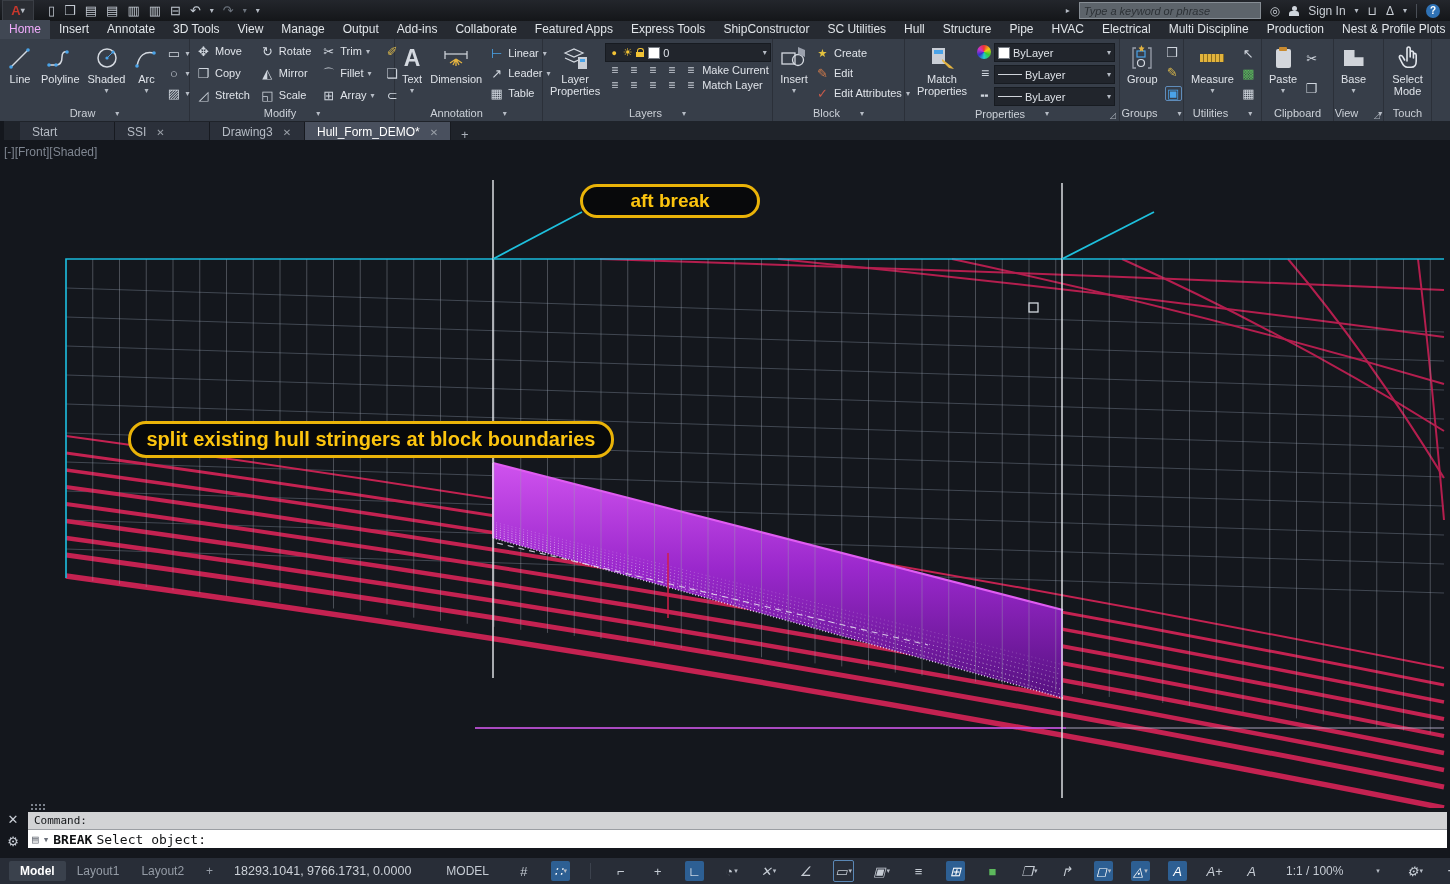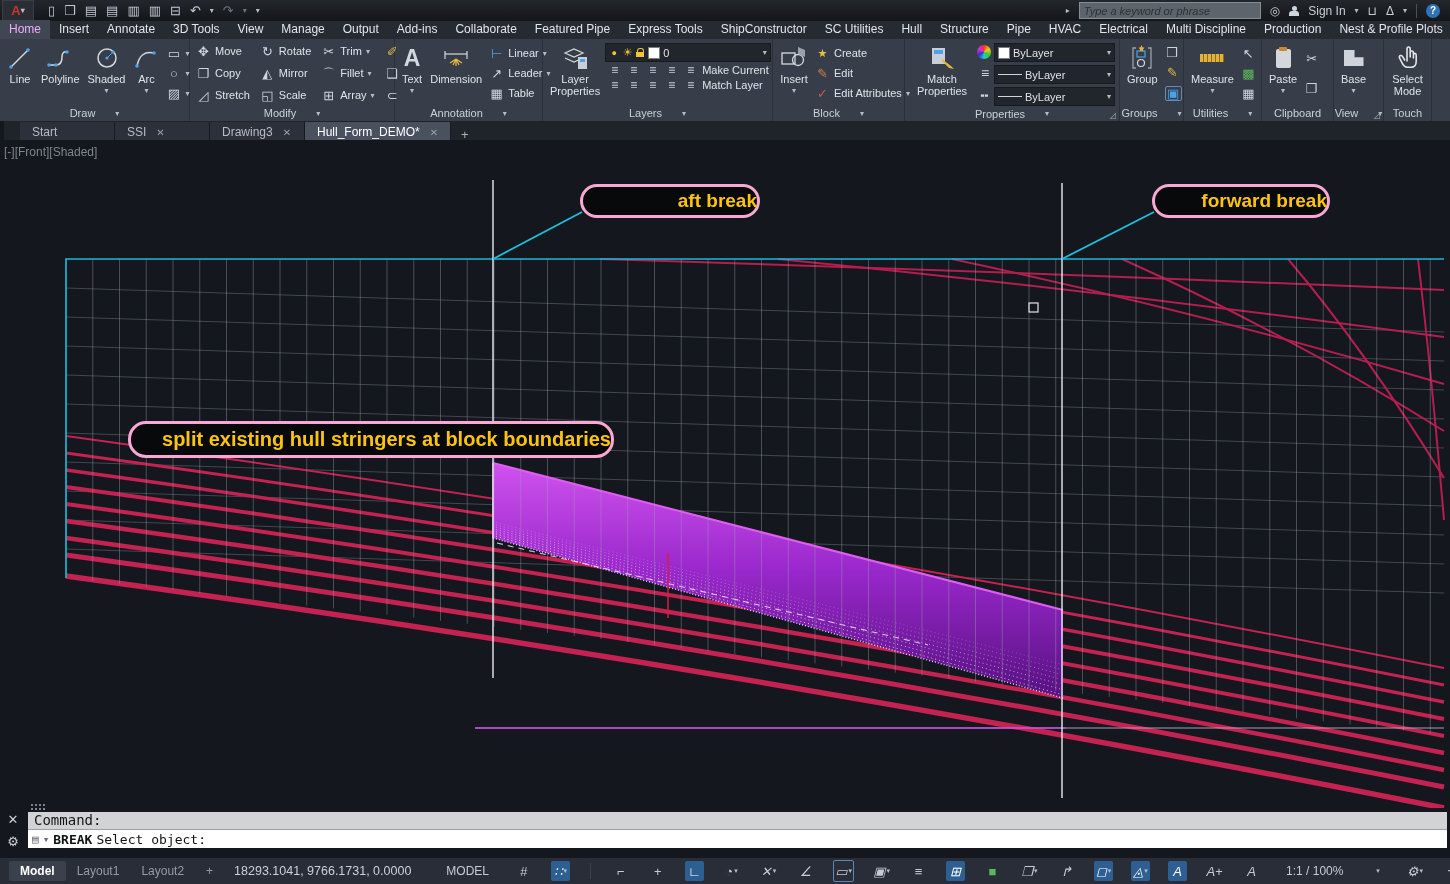--- a/index.html
+++ b/index.html
@@ -70,32 +70,32 @@
     display:flex;align-items:flex-end;color:#b6bcc5;font-size:12px;}
   .ftab{height:20px;display:flex;align-items:center;gap:10px;padding:0 12px;background:#2b303a;
     border-right:1px solid #171a20;cursor:default;min-width:70px;}
   .ftab.active{background:#49505e;color:#fff;}
   .ftab .x{font-size:10px;color:#9aa0a8;}
   .newtab{padding:0 10px;color:#aab0b9;font-size:13px;}
   
   #canvas{position:absolute;left:0;top:140px;width:1450px;height:668px;background:#14171d;cursor:crosshair;}
   #canvas svg{position:absolute;left:0;top:0;}
   #vplabel{position:absolute;left:4px;top:5px;color:#7f8691;font-size:12px;z-index:3;}
-  .callout{position:absolute;z-index:4;background:#08090b;border:3px solid #f9a8d4;border-radius:18px;
-    color:#fcc40e;font-weight:bold;display:flex;align-items:center;justify-content:flex-end;
+  .callout{position:absolute;z-index:4;background:#08090b;border:3px solid #eab308;border-radius:18px;
+    color:#fcc40e;font-weight:bold;display:flex;align-items:center;justify-content:center;
     font-size:19px;box-sizing:border-box;}
   
   #cmdzone{position:absolute;left:0;top:810px;width:1450px;height:48px;background:#14171d;}
   .cmd-grip{position:absolute;left:30px;top:-7px;width:16px;height:7px;
     background-image:radial-gradient(circle,#7c828c 1px,transparent 1.1px);background-size:4px 4px;}
   .cmd-side{position:absolute;left:0;top:2px;width:26px;display:flex;flex-direction:column;gap:7px;
     align-items:center;color:#c9ced6;font-size:13px;}
   .cmd-main{position:absolute;left:28px;right:3px;top:2px;}
   .cmd-history{background:#d2d3d5;color:#141619;font-family:"DejaVu Sans Mono",monospace;
-    font-size:14px;line-height:15px;padding:1px 0 1px 6px;}
+    font-size:11px;line-height:15px;padding:1px 0 1px 6px;}
   .cmd-active{background:#ffffff;border-top:1px solid #9b9ea3;height:18px;display:flex;align-items:center;
     font-family:"DejaVu Sans Mono",monospace;font-size:13px;color:#101214;padding-left:4px;gap:4px;}
   .cmd-active .cico{color:#6b707a;font-size:11px;}
   
   #statusbar{position:absolute;left:0;top:858px;width:1450px;height:26px;background:#282d37;
     display:flex;align-items:center;color:#c6ccd4;font-size:12px;}
   .sb-grip{width:10px;height:12px;margin:0 4px 0 5px;
     background-image:radial-gradient(circle,#6b717c 1px,transparent 1.1px);background-size:4px 4px;}
   .ltab{padding:3px 11px;color:#959ca6;cursor:default;}
   .ltab.active{background:#3a414c;color:#fff;font-weight:bold;border-radius:2px;}
@@ -152,21 +152,21 @@
   <div id="ribbontabs">
     <span class="rtab active">Home</span>
     <span class="rtab">Insert</span>
     <span class="rtab">Annotate</span>
     <span class="rtab">3D Tools</span>
     <span class="rtab">View</span>
     <span class="rtab">Manage</span>
     <span class="rtab">Output</span>
     <span class="rtab">Add-ins</span>
     <span class="rtab">Collaborate</span>
-    <span class="rtab">Featured Pipe</span>
+    <span class="rtab">Featured Apps</span>
     <span class="rtab">Express Tools</span>
     <span class="rtab">ShipConstructor</span>
     <span class="rtab">SC Utilities</span>
     <span class="rtab">Hull</span>
     <span class="rtab">Structure</span>
     <span class="rtab">Pipe</span>
     <span class="rtab">HVAC</span>
     <span class="rtab">Electrical</span>
     <span class="rtab">Multi Discipline</span>
     <span class="rtab">Production</span>
@@ -716,23 +716,20 @@
       <path d="M66 438 L66 119 L1444 119" fill="none" stroke="#17b9da" stroke-width="1.6"></path>
       <line x1="493" y1="40" x2="493" y2="538" stroke="#e8ebf0" stroke-width="1.4"></line>
       <line x1="1062" y1="43" x2="1062" y2="658" stroke="#e8ebf0" stroke-width="1.4"></line>
       <line x1="582" y1="72" x2="493" y2="119" stroke="#1ec0dd" stroke-width="1.8"></line>
       <line x1="1154" y1="72" x2="1062" y2="119" stroke="#1ec0dd" stroke-width="1.8"></line>
       <rect x="1029" y="163" width="9" height="9" fill="none" stroke="#d2d7de" stroke-width="1.3"></rect>
     </svg>
     <div class="callout" style="left:580px;top:44px;width:180px;height:34px;">
         <span>aft break</span>
       </div>
-    <div class="callout" style="left:1152px;top:44px;width:178px;height:34px;">
-        <span>forward break</span>
-      </div>
     <div class="callout" style="left:128px;top:281px;width:486px;height:37px;font-size:20px;">
         <span>split existing hull stringers at block boundaries</span>
       </div>
   </div>
 
   <div id="cmdzone">
     <div class="cmd-grip"></div>
     <div class="cmd-side">
       <span>✕</span>
       <span>⚙</span>

